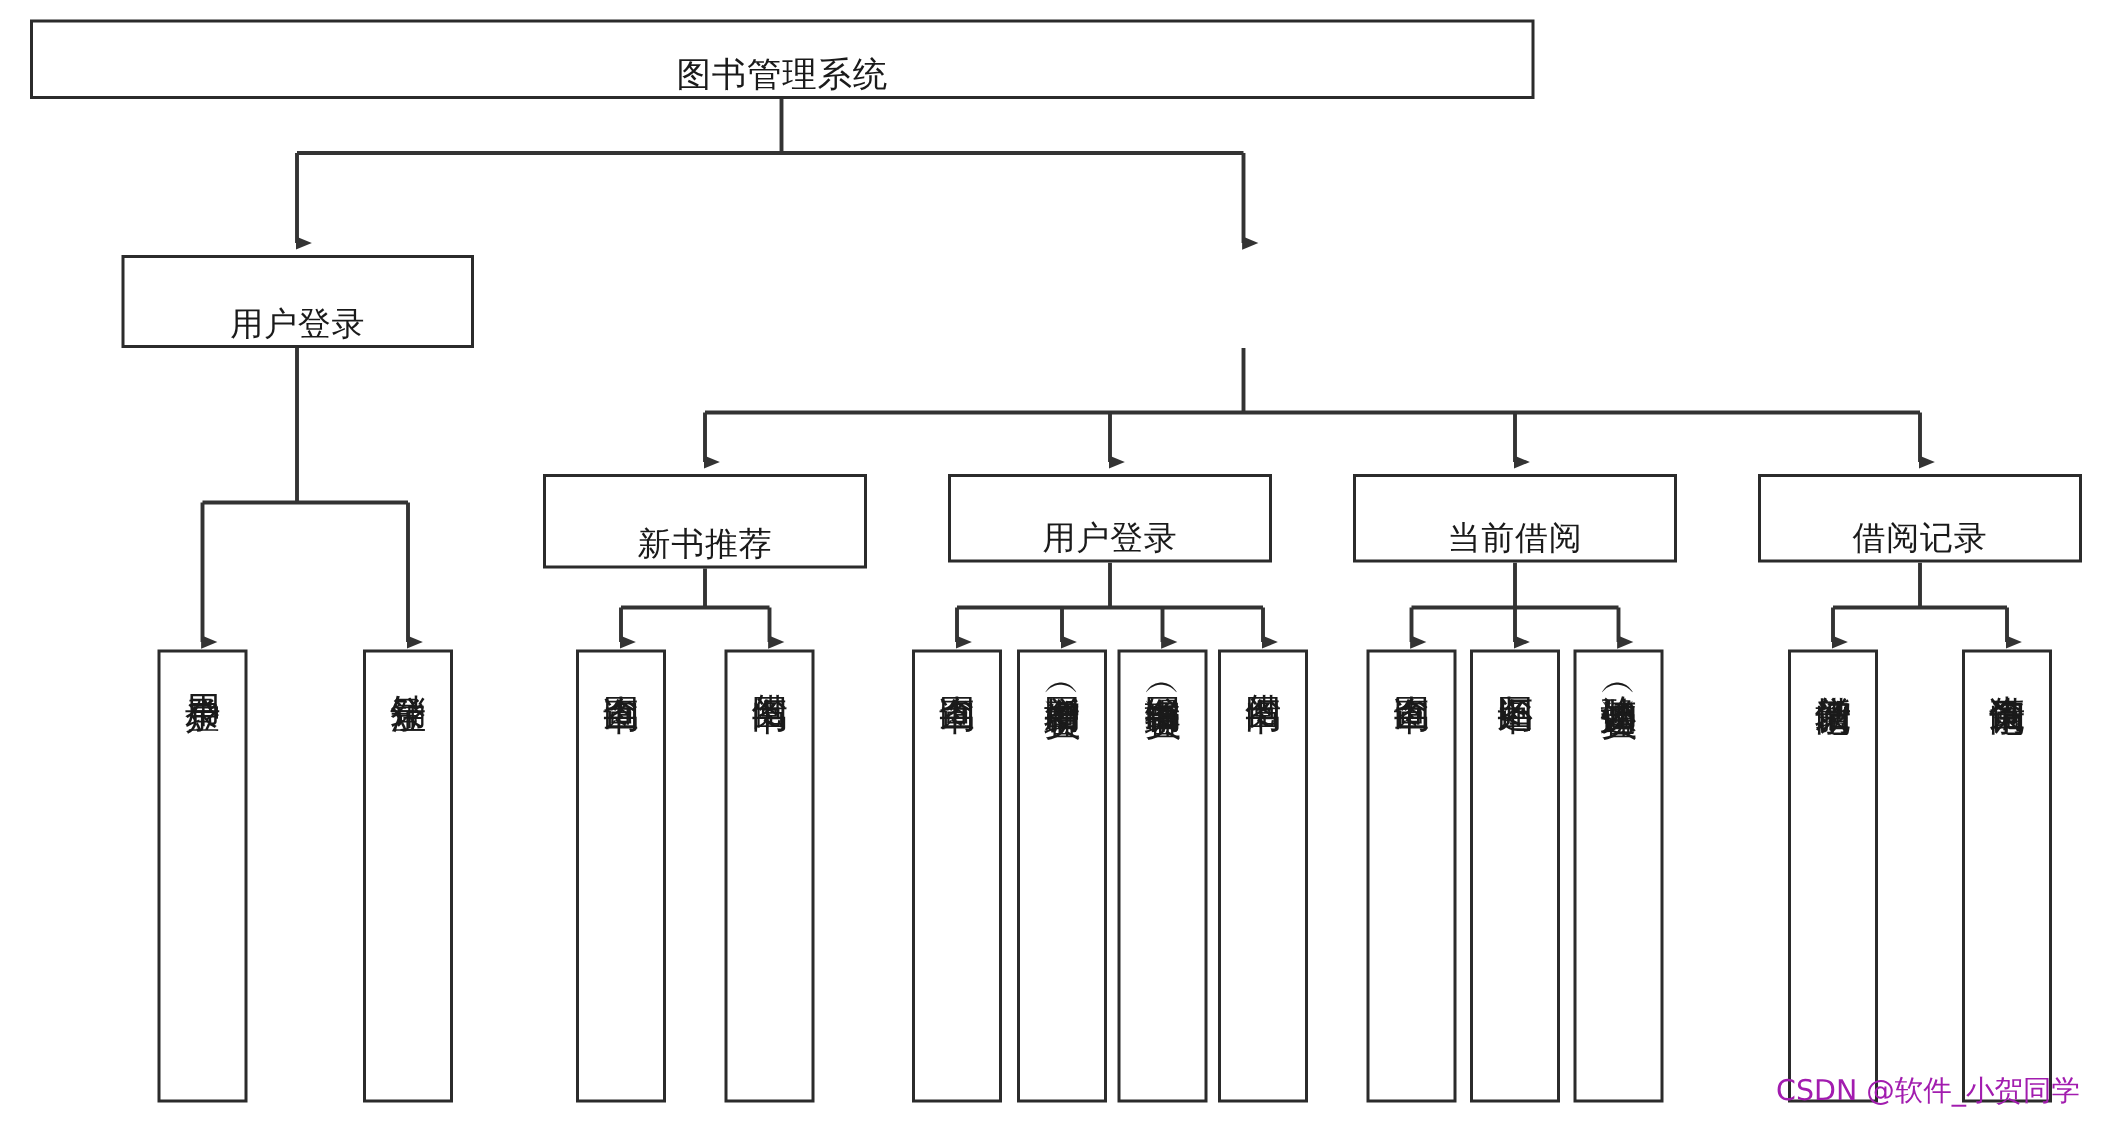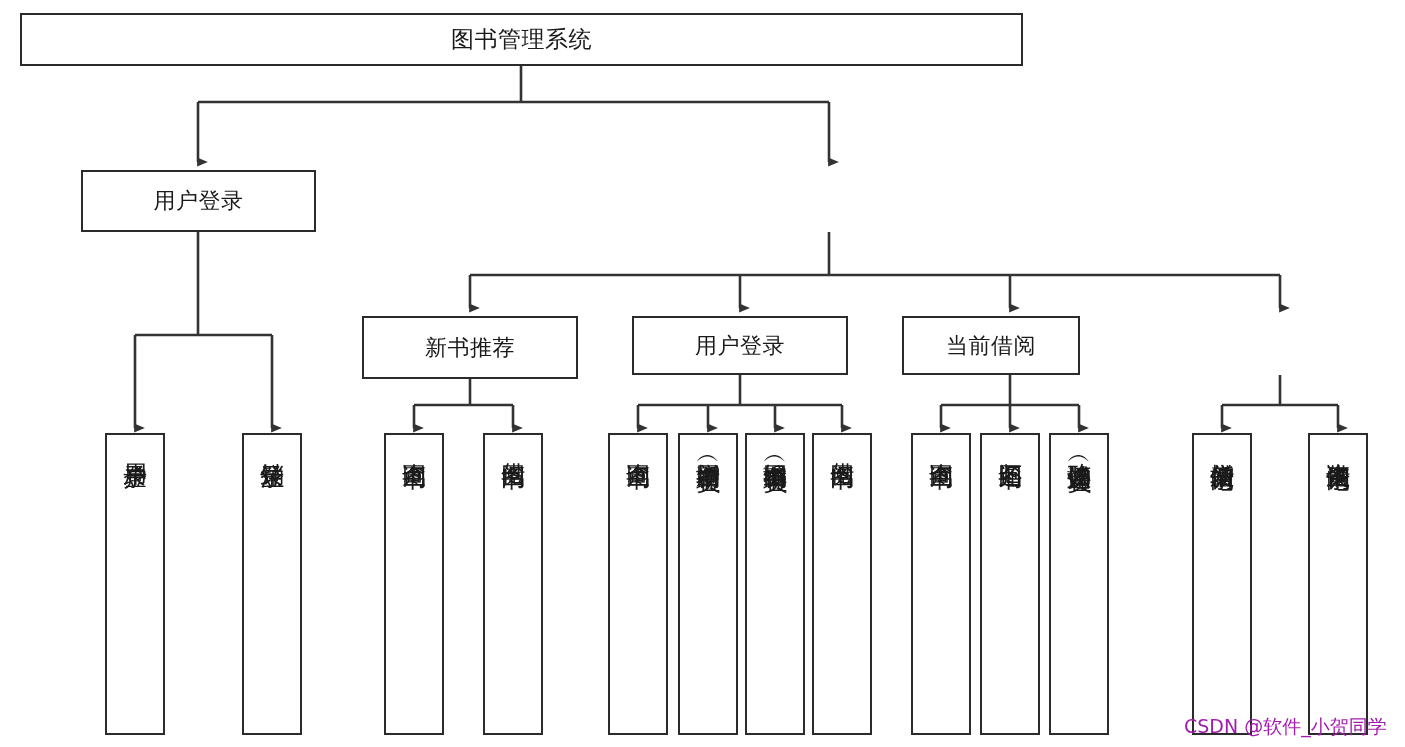--- a/index.html
+++ b/index.html
@@ -24,21 +24,21 @@
     top: 0;
     width: 1405px;
     height: 747px;
   }
   .node {
     position: absolute;
     box-sizing: border-box;
     background: #ffffff;
     border: 2px solid #2b2b2b;
     display: flex;
-    align-items: center;
+    align-items: flex-end;
     justify-content: center;
     z-index: 2;
   }
   .node-label {
     color: #1a1a1a;
     line-height: 1.16;
     white-space: nowrap;
     letter-spacing: 0.5px;
   }
   
@@ -136,22 +136,25 @@
   <div class="node horiz" style="left:81px; top:170px; width:235px; height:62px;">
     <span class="node-label">用户登录</span>
   </div>
 
   <div class="node horiz" style="left:362px; top:316px; width:216px; height:63px;">
     <span class="node-label">新书推荐</span>
   </div>
   <div class="node horiz" style="left:632px; top:316px; width:216px; height:59px;">
     <span class="node-label">用户登录</span>
   </div>
-  <div class="node horiz" style="left:902px; top:316px; width:178px; height:59px;">
+  <div class="node horiz" style="left:902px; top:316px; width:216px; height:59px;">
     <span class="node-label">当前借阅</span>
+  </div>
+  <div class="node horiz" style="left:1172px; top:316px; width:216px; height:59px;">
+    <span class="node-label">借阅记录</span>
   </div>
 
   <div class="node vert" style="left:105px; top:433px; width:60px; height:302px;">
     <span class="node-label">用户登录</span>
   </div>
   <div class="node vert" style="left:242px; top:433px; width:60px; height:302px;">
     <span class="node-label">注销登录</span>
   </div>
 
   <div class="node vert" style="left:384px; top:433px; width:60px; height:302px;">

